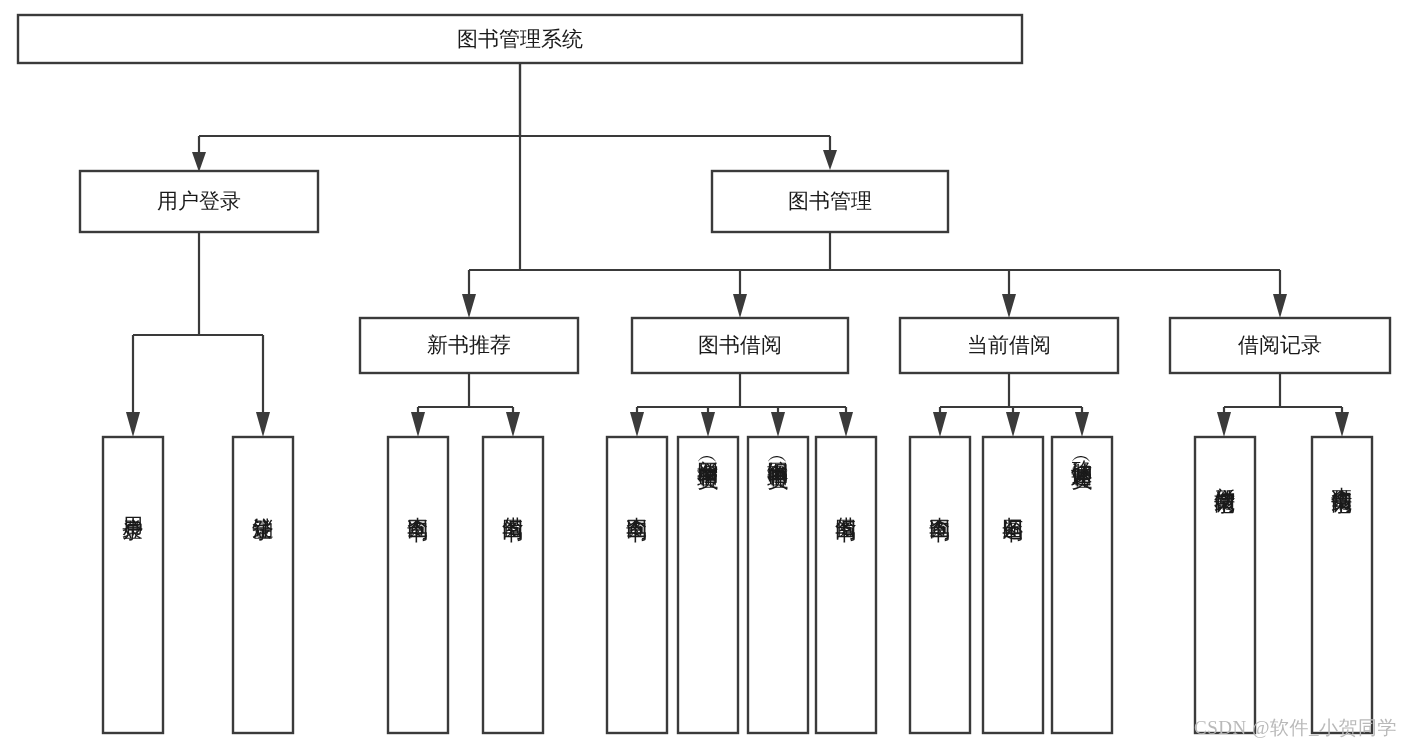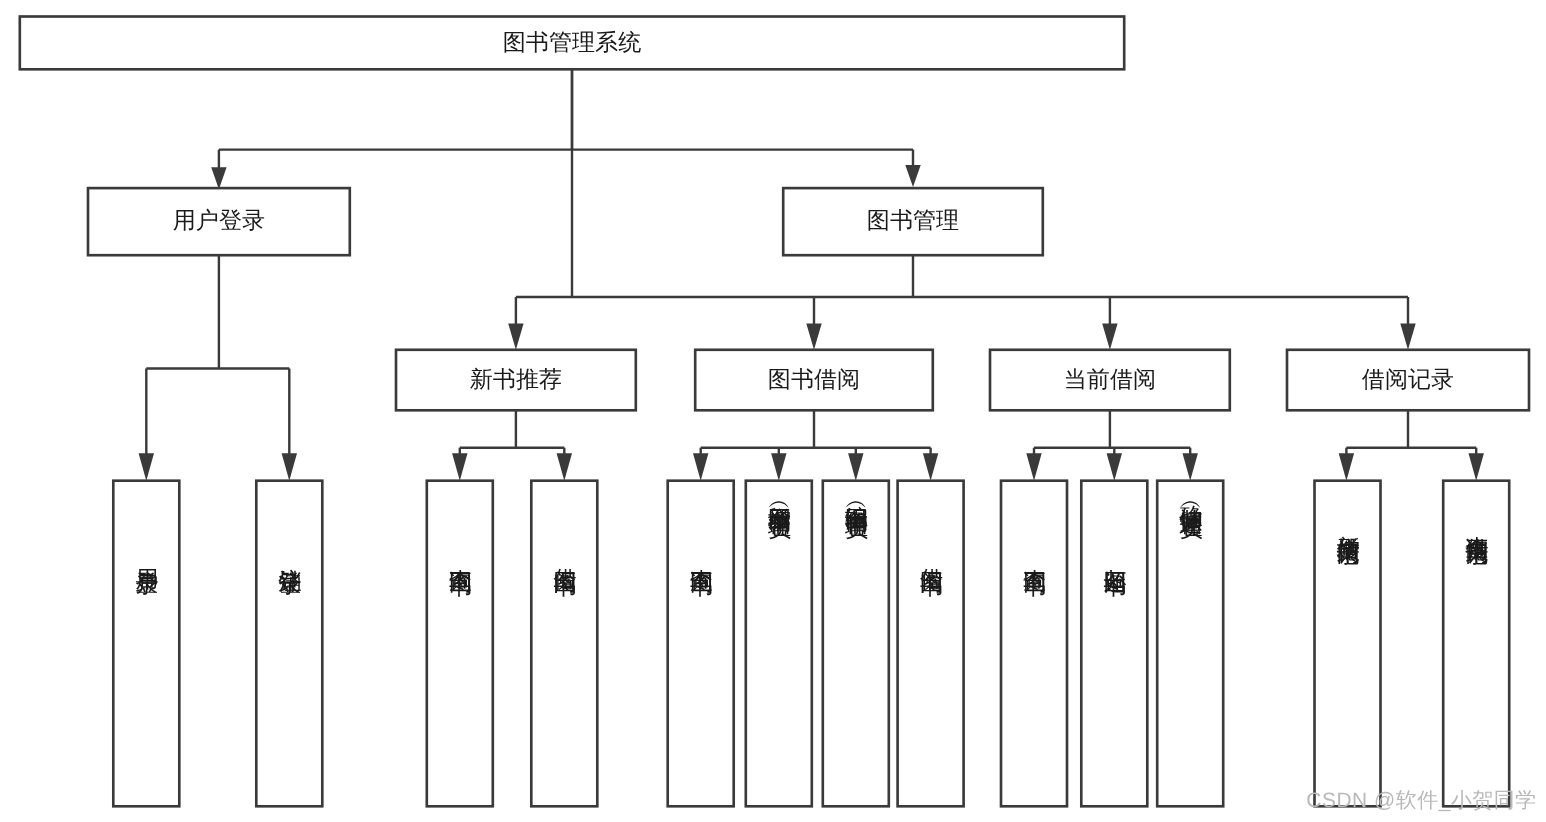--- a/index.html
+++ b/index.html
@@ -62,21 +62,21 @@
     font-size: 21px;
     line-height: 1.12;
     color: #1a1a1a;
     letter-spacing: 1.5px;
     white-space: nowrap;
   }
   #watermark {
     position: absolute;
     right: 8px;
     bottom: 6px;
-    font-family: Liberation Sans, sans-serif;
+    font-family: Liberation Serif, serif;
     font-size: 19px;
     color: #b9b9b9;
     letter-spacing: 0.5px;
     white-space: nowrap;
   }
 </style>
 </head>
 <body>
 
 <div id="diagram-root">

